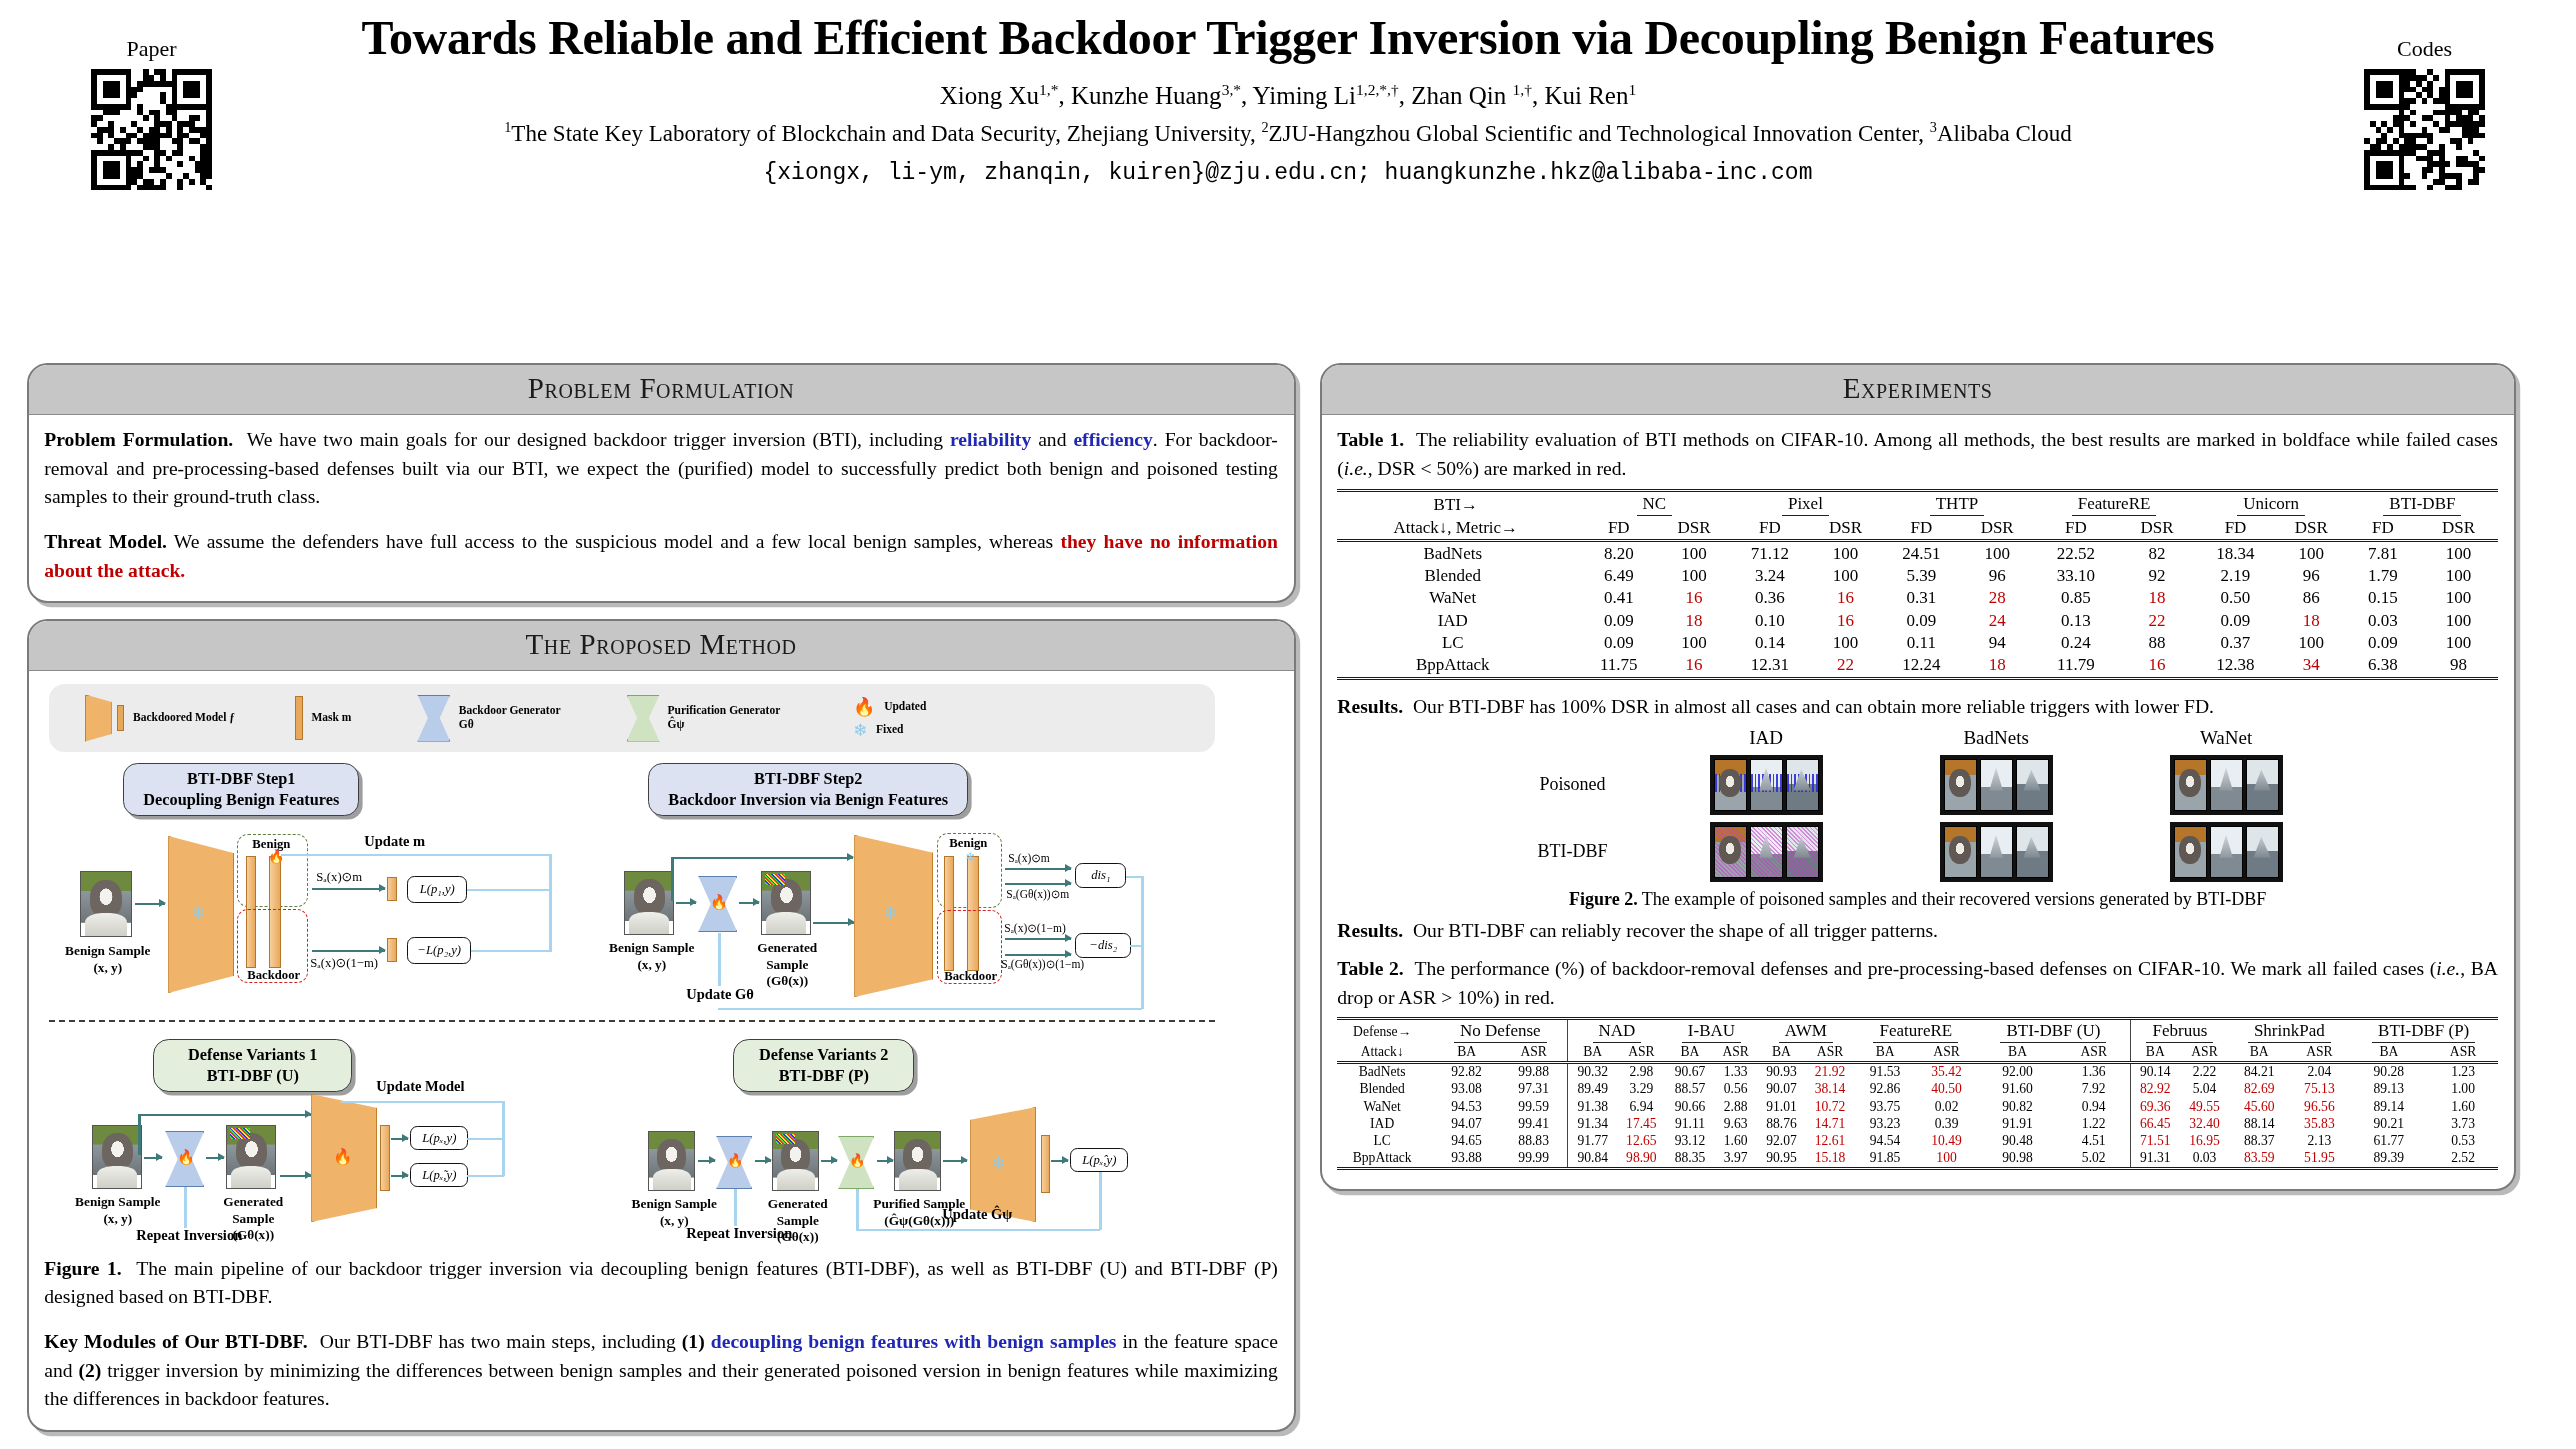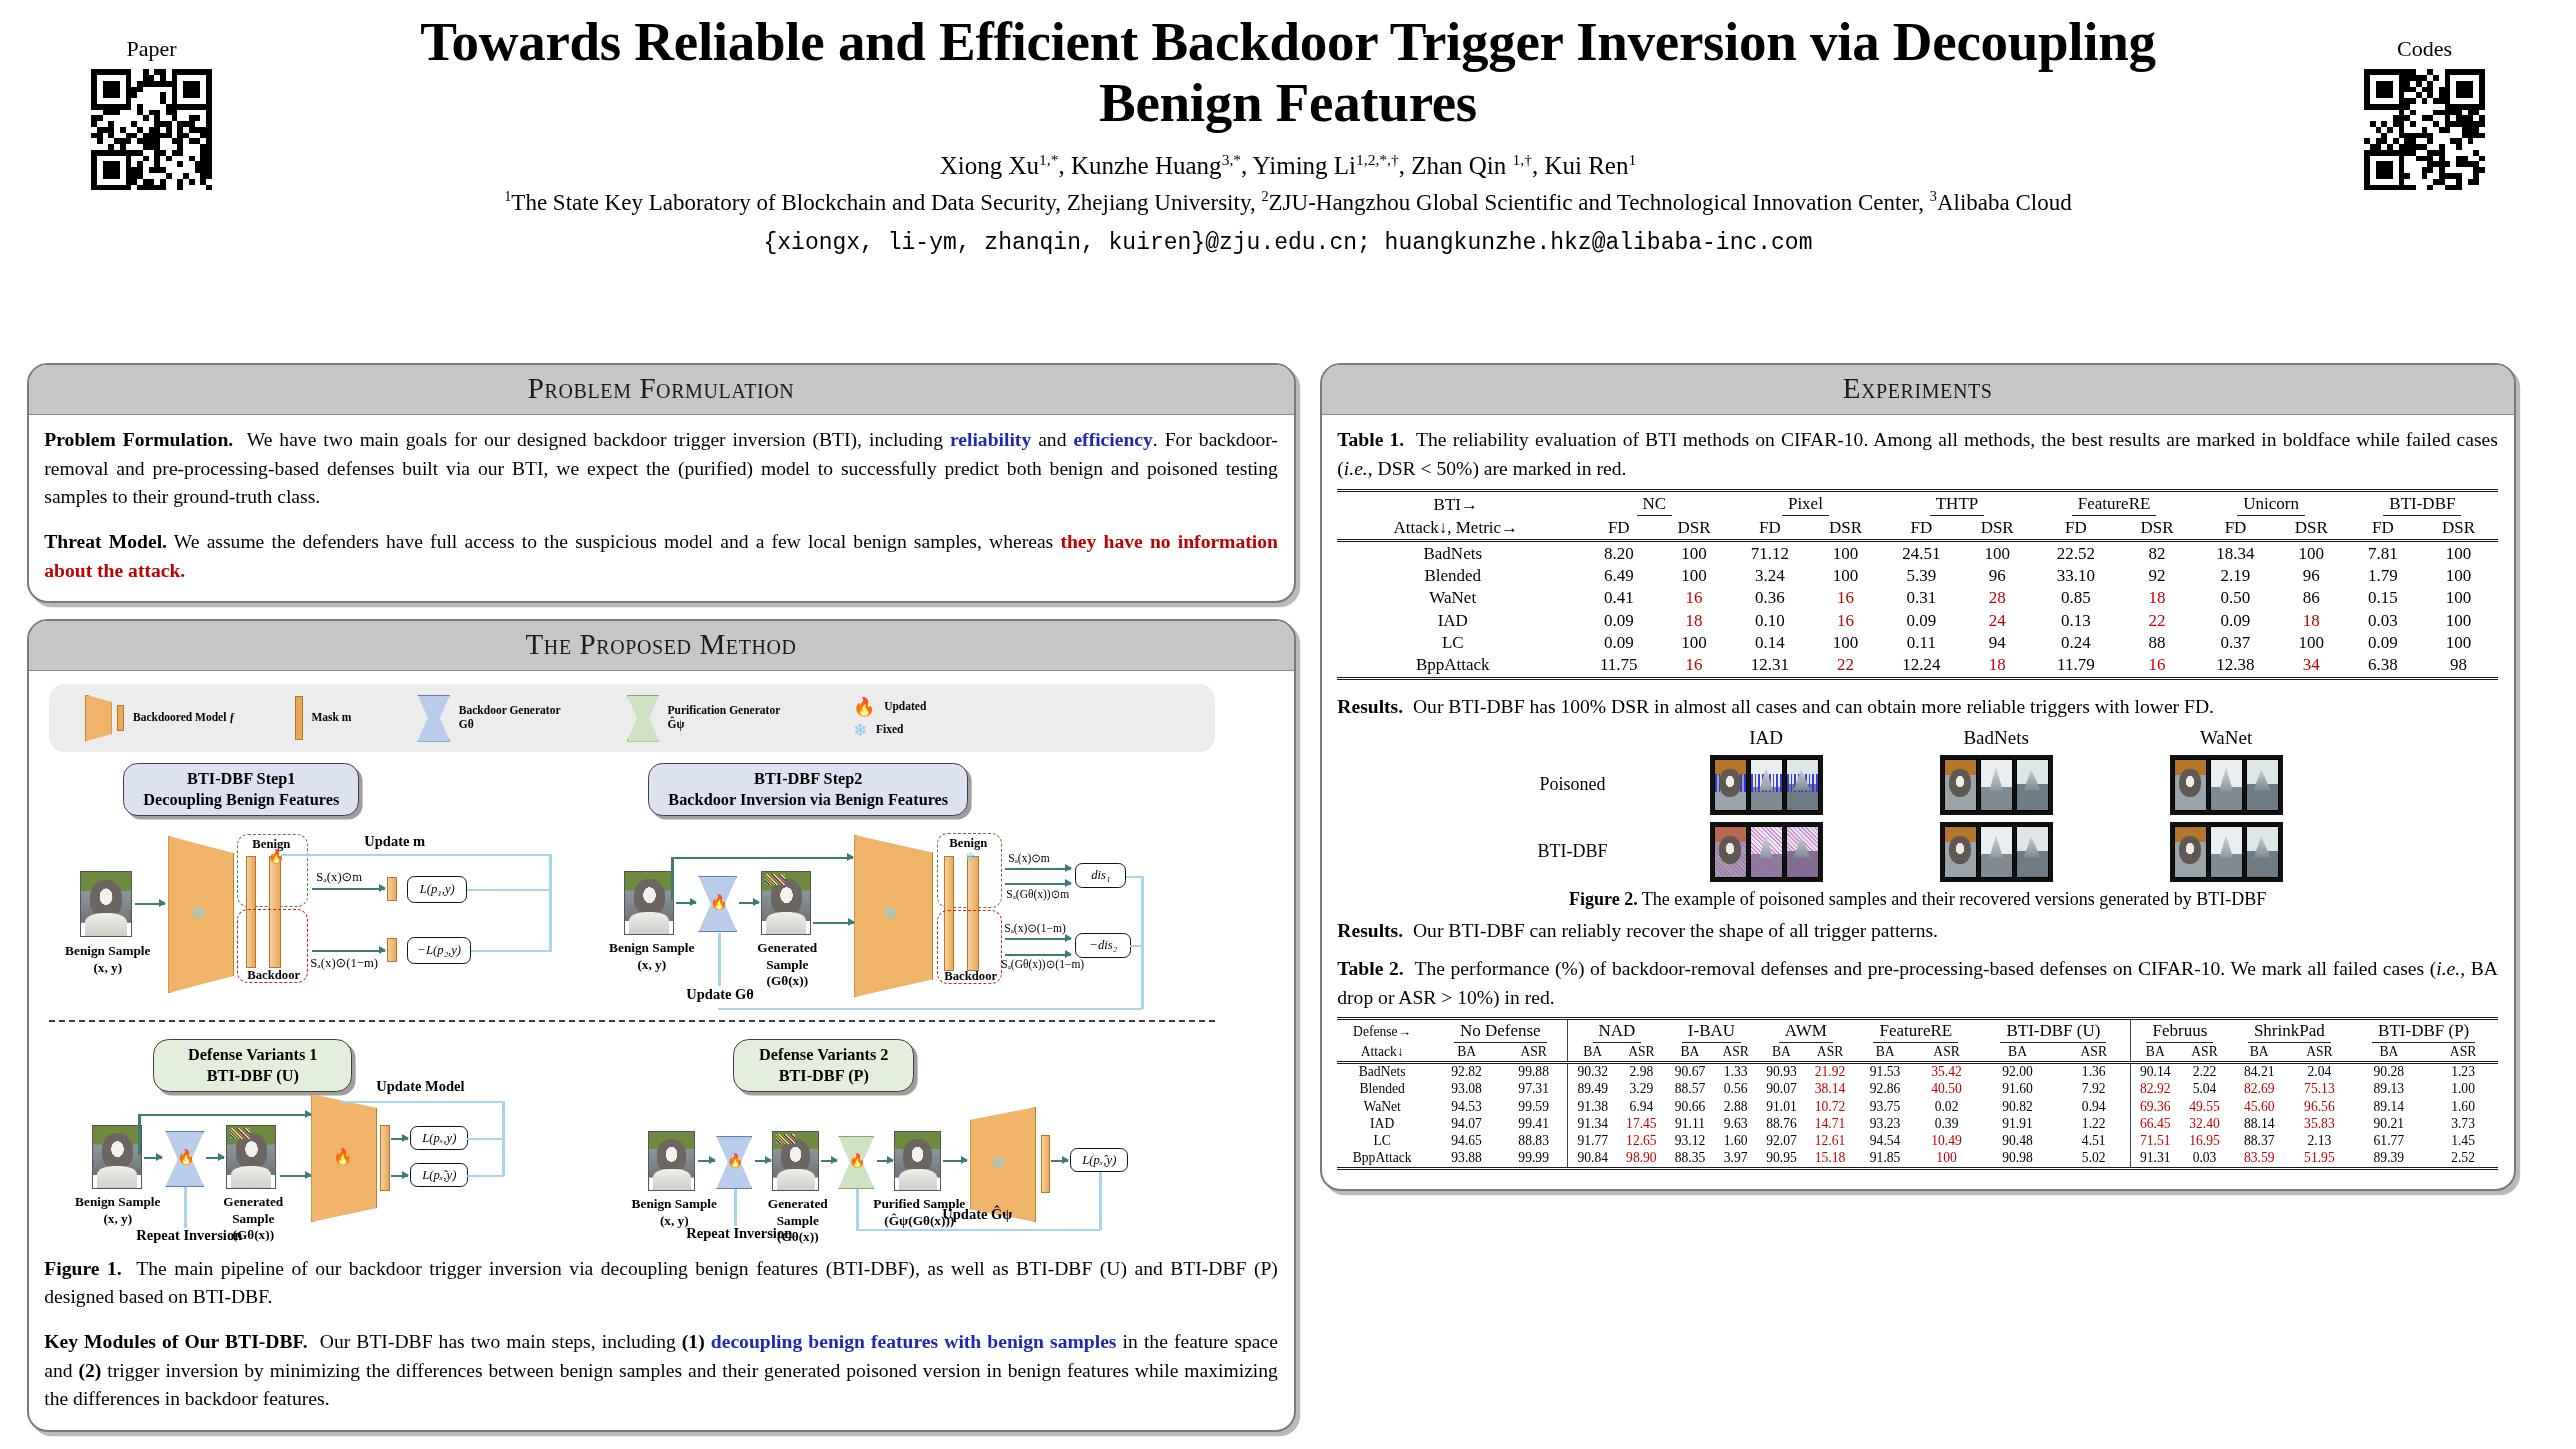--- a/index.html
+++ b/index.html
@@ -20,21 +20,21 @@
   .qr-right { right: 91px; }
   .qr-label { font-size: 22px; margin-bottom: 7.3px; }
   .qr {
     width: 121px; height: 121px; background:#fff;
     display:grid; grid-template-columns: repeat(21, 1fr); grid-template-rows: repeat(21, 1fr);
     border: 0; image-rendering: pixelated;
   }
   .qr i { background:#000; }
   .title-wrap { padding: 6px 338px 0 338px; text-align: center; }
   .ptitle {
-    font-size: 55px; font-weight: bold; line-height: 1.12;
+    font-size: 48px; font-weight: bold; line-height: 1.12;
     letter-spacing: -0.3px; margin: 4.8px 0 0 0;
   }
   .authors { font-size: 25px; margin-top: 15.7px; line-height: 1.25;}
   .affil { font-size: 23px; margin-top: 7.3px; line-height: 1.32; }
   .emails { font-size: 23px; margin-top: 11px; font-family: "Liberation Mono", monospace; }
   sup { font-size: 0.62em; vertical-align: super; line-height: 0; }
 
   
   .cols { position: absolute; top: 363px; left: 0; width: 2576px; padding: 0 26.6px; display: flex; gap: 24px; }
   .col { display: flex; flex-direction: column; gap: 15.7px; }
@@ -1693,21 +1693,21 @@
                 <td class="red">12.61</td>
                 <td class="">94.54</td>
                 <td class="red">10.49</td>
                 <td class="">90.48</td>
                 <td class="">4.51</td>
                 <td class="red vsep">71.51</td>
                 <td class="red">16.95</td>
                 <td class="">88.37</td>
                 <td class="">2.13</td>
                 <td class="">61.77</td>
-                <td class="">1.45</td>
+                <td class="">0.53</td>
               </tr>
               <tr>
                 <td class="lead" style="text-align:center;padding-right:8.5px;">BppAttack</td>
                 <td class="">93.88</td>
                 <td class="">99.99</td>
                 <td class="vsep">90.84</td>
                 <td class="red">98.90</td>
                 <td class="">88.35</td>
                 <td class="">3.97</td>
                 <td class="">90.95</td>

